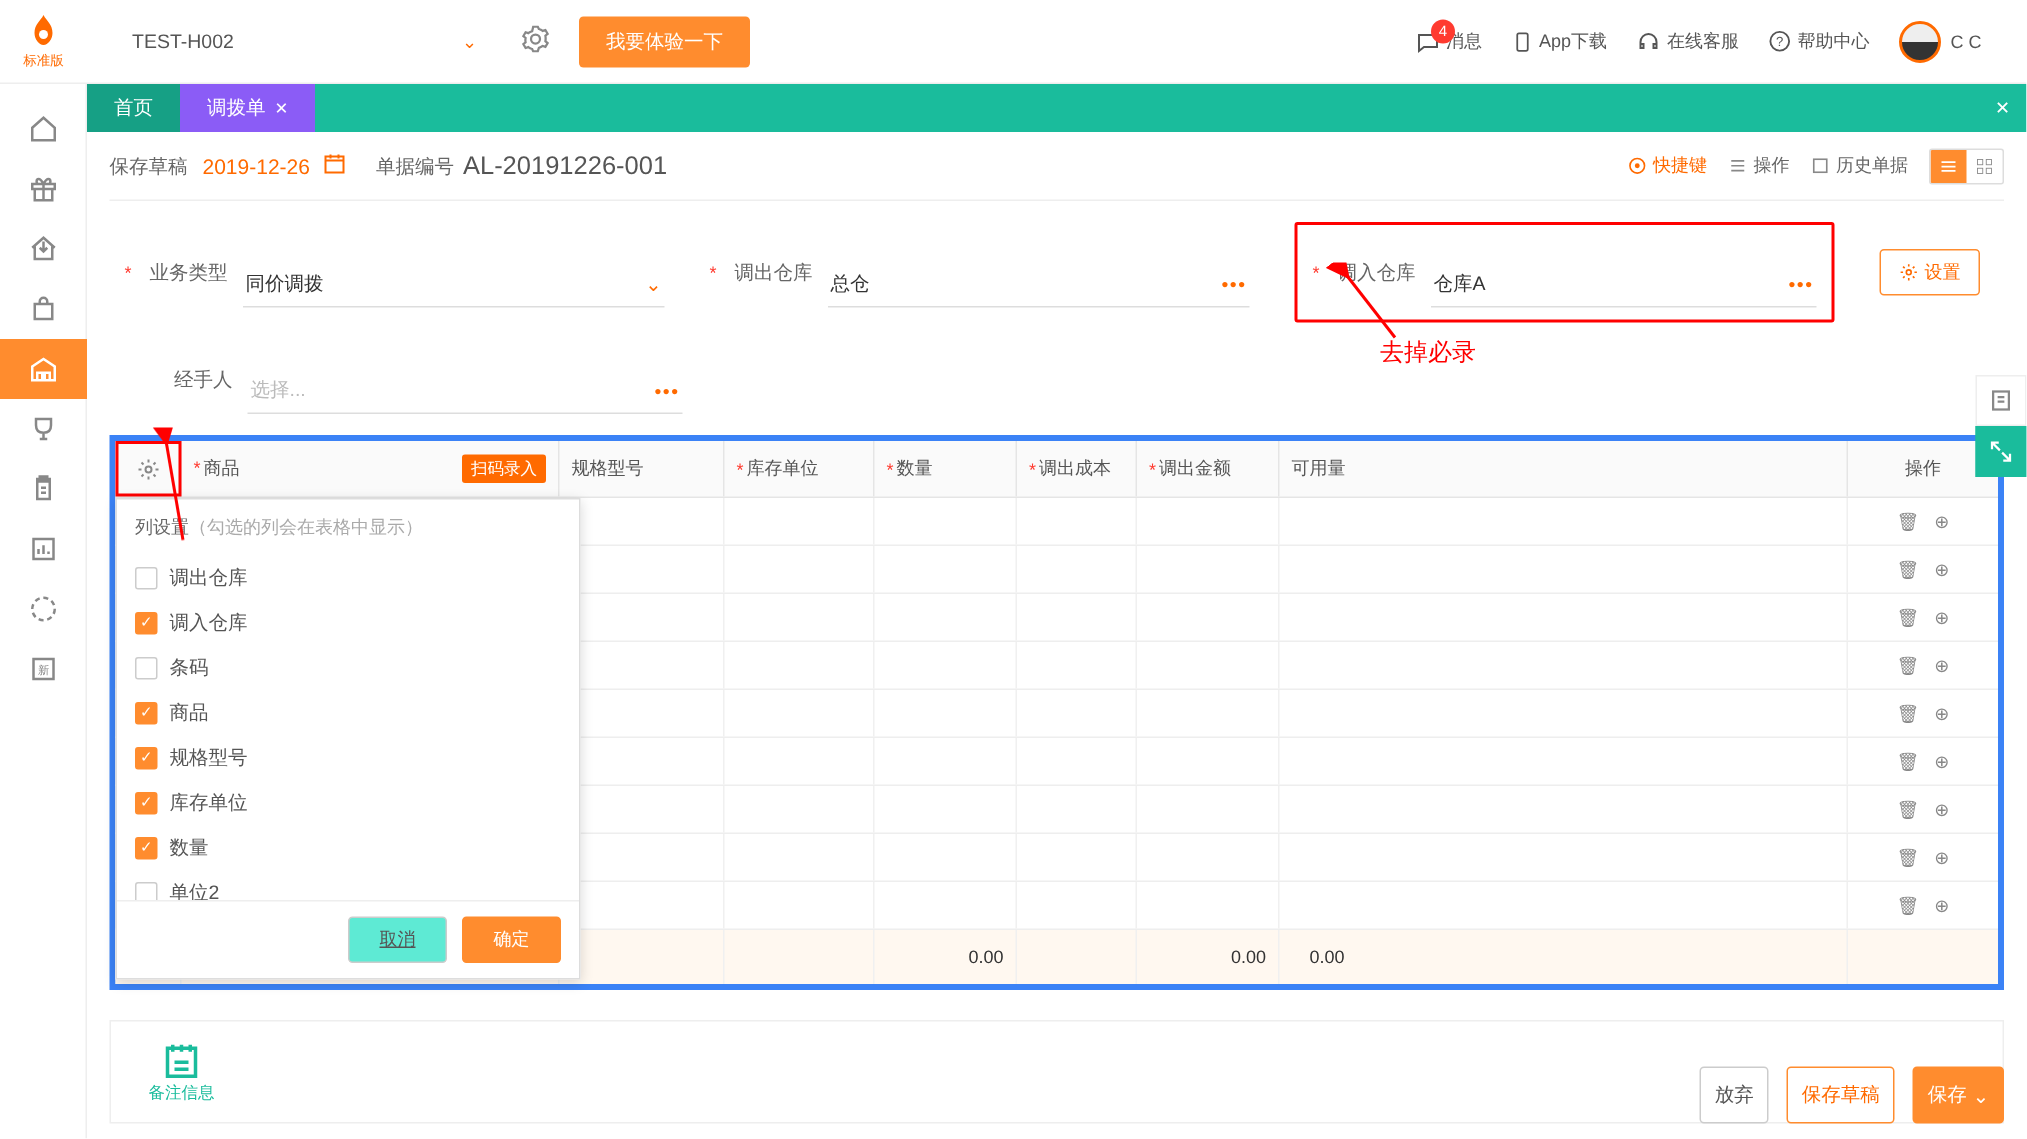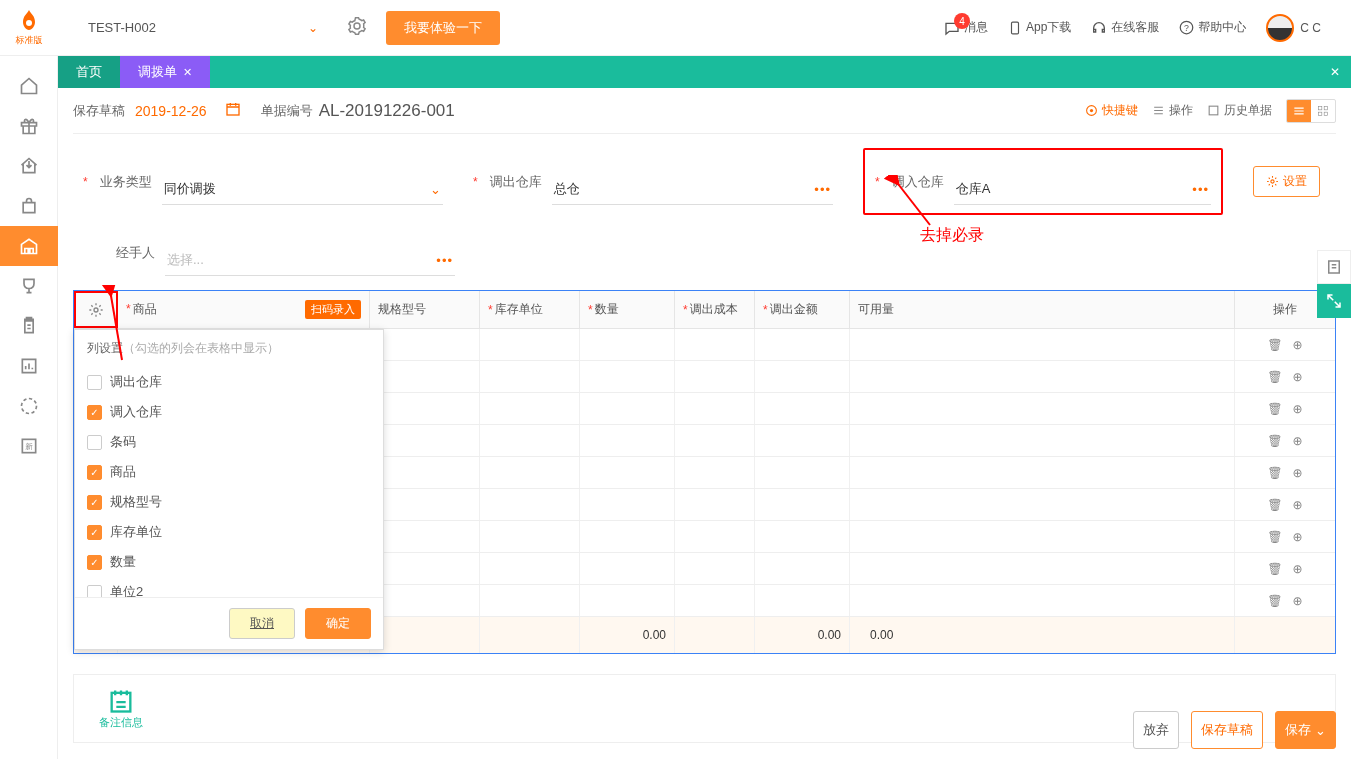--- a/index.html
+++ b/index.html
@@ -30,21 +30,21 @@
 .tab { padding: 0 18px; display: flex; align-items: center; font-size: 13px; color: #fff; cursor: pointer; }
 .tab.home { background: #16a085; }
 .tab.active { background: #8b5cf6; }
 .tab .close { margin-left: 6px; font-size: 11px; }
 .tab-close-all { margin-left: auto; width: 32px; display: flex; align-items: center; justify-content: center; color: #fff; cursor: pointer; }
 
 
 .content { position: absolute; left: 58px; right: 0; top: 88px; bottom: 0; padding: 0 15px; overflow: hidden; }
 .doc-header { height: 46px; display: flex; align-items: center; border-bottom: 1px solid #eee; }
 .doc-label { color: #666; margin-right: 10px; font-size: 13px; }
-.doc-date { color: #ff6a00; font-size: 14px; margin-right: 18px; }
+.doc-date { color: #ff6a00; font-size: 14px; margin-right: 8px; }
 .cal-icon { color: #ff6a00; margin-right: 20px; }
 .doc-no-label { color: #666; font-size: 13px; margin-right: 6px; }
 .doc-no { color: #555; font-size: 17px; }
 .doc-header-right { margin-left: auto; display: flex; align-items: center; gap: 14px; font-size: 12px; }
 .doc-header-right .item { color: #666; cursor: pointer; display: flex; align-items: center; gap: 4px; }
 .doc-header-right .orange { color: #ff6a00; }
 .view-toggle { display: flex; border: 1px solid #ddd; border-radius: 2px; overflow: hidden; }
 .view-toggle span { width: 24px; height: 22px; display: flex; align-items: center; justify-content: center; cursor: pointer; }
 .view-toggle .on { background: #ff8c2e; color: #fff; }
 
@@ -54,21 +54,21 @@
 .field .req { color: #ff3b30; margin-right: 4px; }
 .field .label { color: #666; font-size: 13px; width: 60px; text-align: right; margin-right: 10px; }
 .field .value { flex: 1; border-bottom: 1px solid #ddd; padding: 6px 2px; display: flex; align-items: center; justify-content: space-between; font-size: 13px; margin-top: 16px; }
 .field .value .chev { color: #ff6a00; }
 .field .value .more { color: #ff6a00; letter-spacing: 1px; }
 .field.highlighted .value { border: none; }
 .field-box-red { border: 2px solid #ff0000; padding: 8px 10px; border-radius: 2px; }
 .settings-btn { border: 1px solid #ff8c2e; color: #ff6a00; background: #fff; padding: 6px 12px; border-radius: 3px; font-size: 12px; cursor: pointer; display: flex; align-items: center; gap: 4px; }
 
 
-.table-wrap { border: 1px solid #3b82f6; position: relative; }
+.table-wrap { border: 4px solid #3b82f6; position: relative; }
 .thead { display: flex; background: #fafafa; border-bottom: 1px solid #e5e5e5; height: 38px; align-items: stretch; }
 .th { border-right: 1px solid #e5e5e5; display: flex; align-items: center; padding: 0 8px; font-size: 12px; color: #555; }
 .th .req { color: #ff3b30; margin-right: 2px; }
 .th.gear { width: 44px; justify-content: center; cursor: pointer; }
 .th.gear.boxed { outline: 2px solid #ff0000; outline-offset: -2px; }
 .th.product { width: 252px; justify-content: space-between; }
 .scan-badge { background: #ff6a00; color: #fff; font-size: 11px; padding: 2px 6px; border-radius: 2px; }
 .th.spec { width: 110px; }
 .th.unit { width: 100px; }
 .th.qty { width: 95px; }
@@ -96,21 +96,21 @@
 .col-popup-title { padding: 10px 12px; font-size: 12px; color: #666; }
 .col-popup-title .hint { color: #aaa; }
 .col-list { max-height: 230px; overflow-y: auto; padding: 0 12px; }
 .col-list::-webkit-scrollbar { width: 10px; }
 .col-list::-webkit-scrollbar-thumb { background: #ccc; border-radius: 4px; }
 .col-item { display: flex; align-items: center; padding: 6px 0; font-size: 13px; color: #555; cursor: pointer; }
 .chk { width: 15px; height: 15px; border: 1px solid #ccc; border-radius: 2px; margin-right: 8px; display: flex; align-items: center; justify-content: center; font-size: 10px; color: #fff; }
 .chk.on { background: #ff8c2e; border-color: #ff8c2e; }
 .col-popup-footer { display: flex; justify-content: flex-end; gap: 10px; padding: 10px 12px; border-top: 1px solid #eee; }
 .btn { padding: 6px 20px; border-radius: 3px; font-size: 12px; cursor: pointer; }
-.btn-default { background: #fef9c3; border: 1px solid #ccc; color: #555; text-decoration: underline; }
+.btn-default { background: #5eead4; border: 1px solid #ccc; color: #555; text-decoration: underline; }
 .btn-primary { background: #ff8c2e; border: 1px solid #ff8c2e; color: #fff; }
 
 
 .remark-box { margin-top: 20px; border: 1px solid #eee; display: flex; padding: 12px; align-items: center; }
 .remark-icon-area { width: 70px; display: flex; flex-direction: column; align-items: center; color: #1abc9c; font-size: 11px; }
 .remark-input { flex: 1; border: none; outline: none; font-size: 13px; color: #333; padding: 8px; }
 .remark-input::placeholder { color: #bbb; }
 
 
 .footer-btns { position: absolute; right: 15px; bottom: 10px; display: flex; gap: 12px; }

